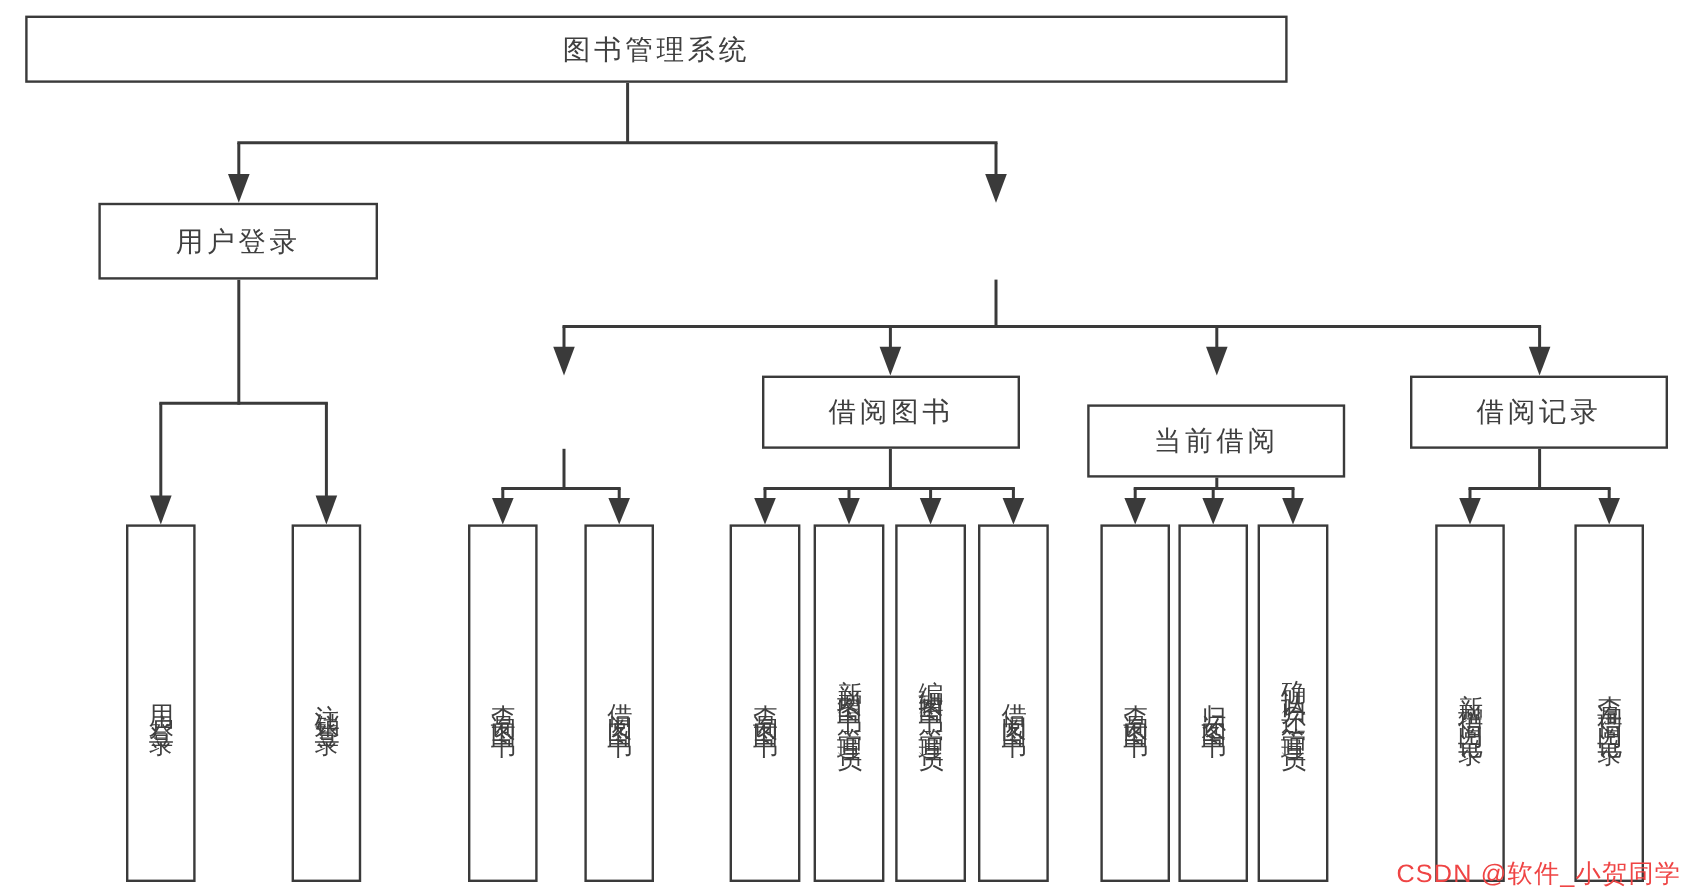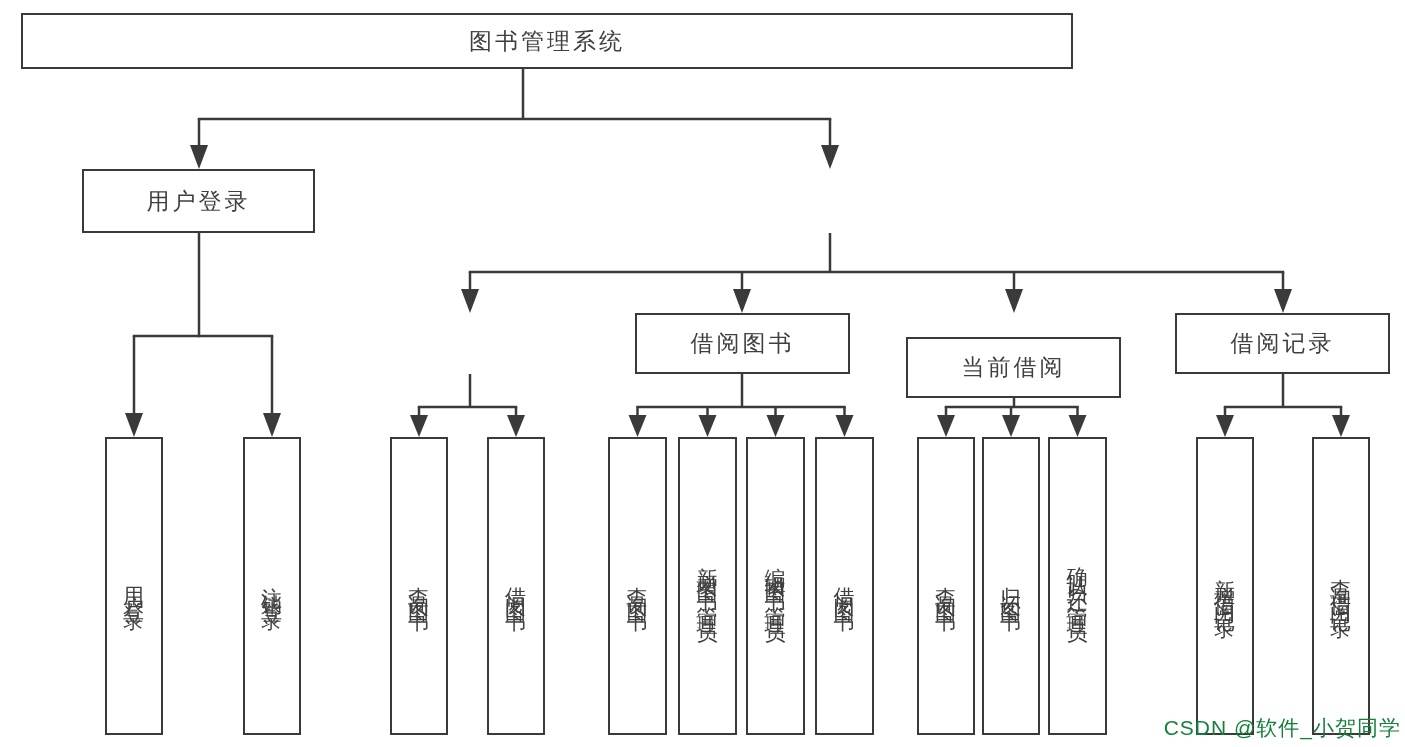--- a/index.html
+++ b/index.html
@@ -39,21 +39,21 @@
     font-size: 21px;
     letter-spacing: 8px;
     line-height: 1;
   }
   .watermark {
     position: absolute;
     right: 4px;
     top: 714px;
     font-size: 21px;
     letter-spacing: 1px;
-    color: #15803d;
+    color: #ef4444;
     z-index: 5;
     white-space: nowrap;
   }
 </style>
 </head>
 <body>
 
 <div class="stage">
 
   <svg class="wires" viewBox="0 0 1405 747" xmlns="http://www.w3.org/2000/svg">

